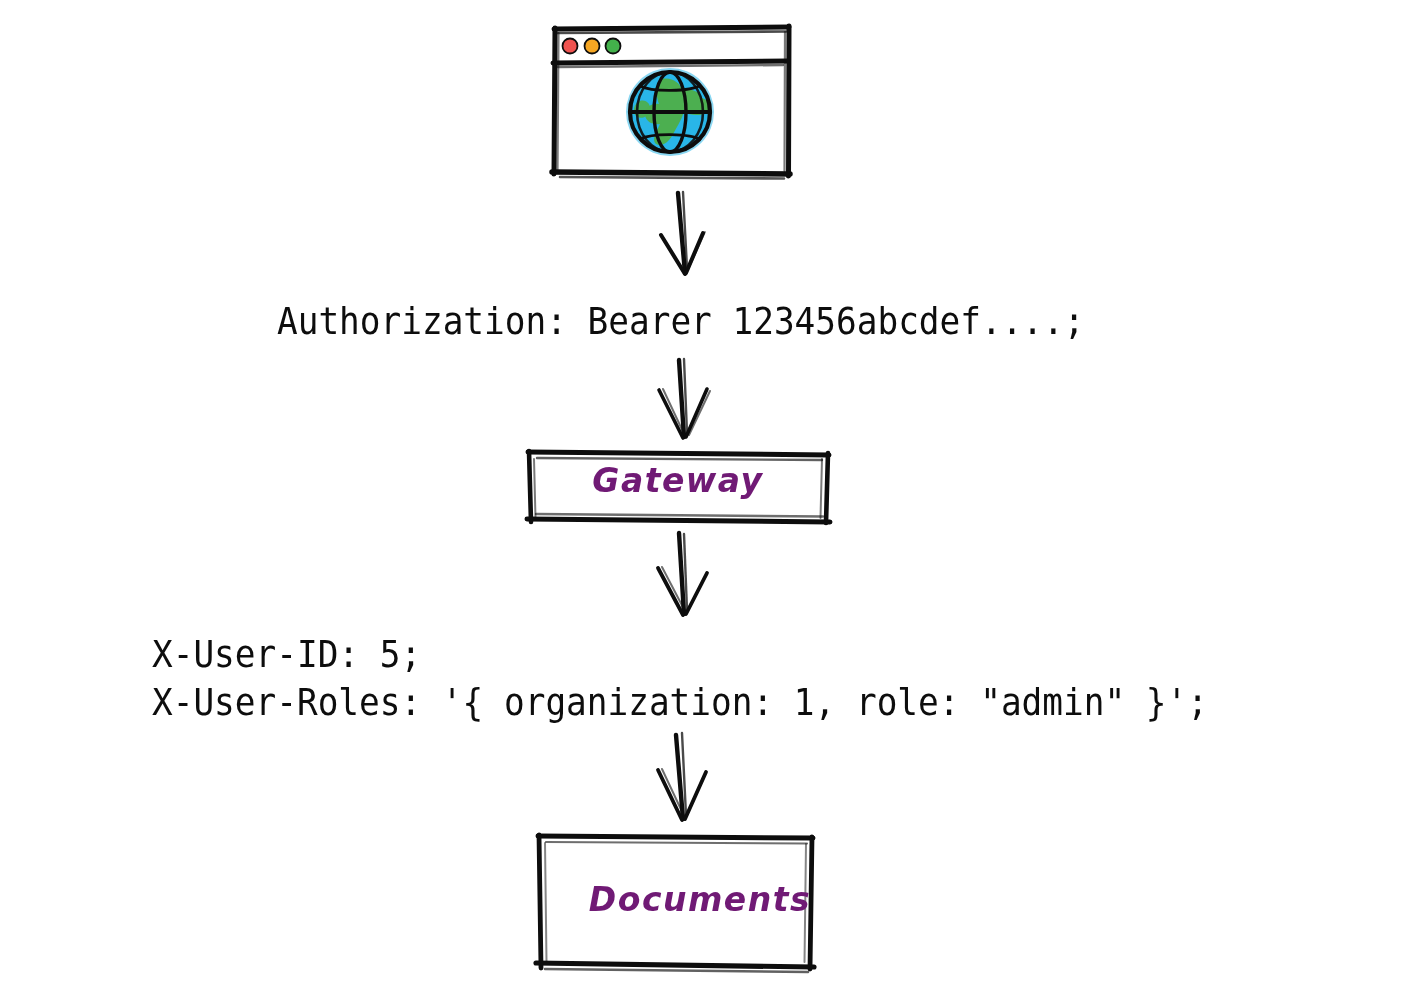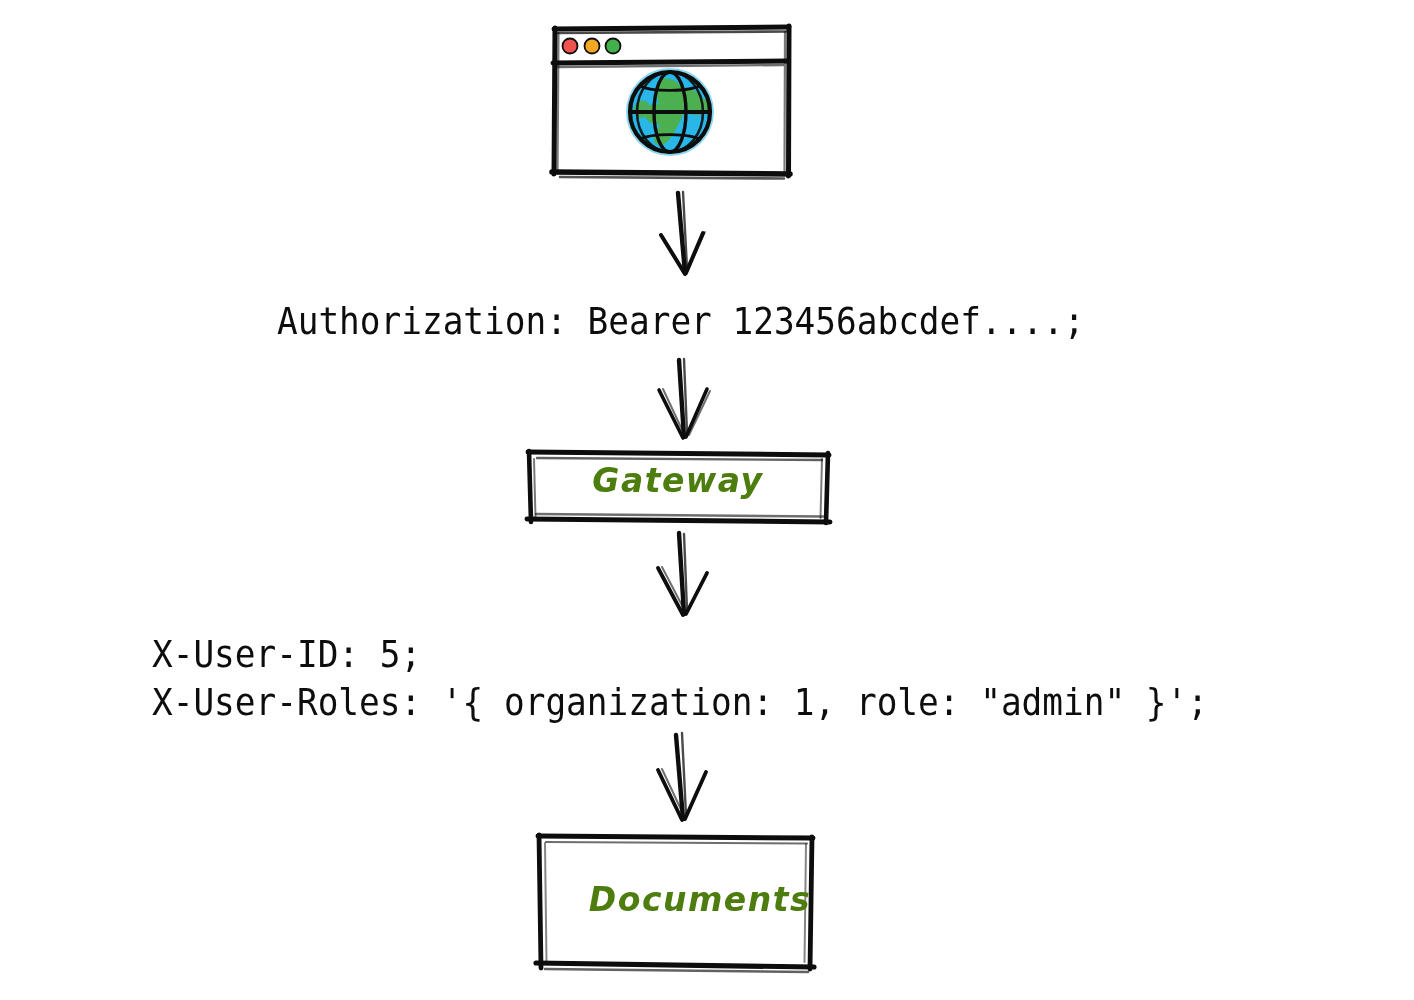--- a/index.html
+++ b/index.html
@@ -46,21 +46,21 @@
     left: 152px;
     top: 630px;
     font-size: 38px;
     line-height: 48px;
     transform: scaleX(0.905);
     transform-origin: left top;
   }
   .hand-label {
     position: absolute;
     white-space: pre;
-    color: #4d7c0f;
+    color: #701a75;
     font-family: "DejaVu Sans", "Liberation Sans", sans-serif;
     font-style: italic;
     font-weight: 600;
     text-align: center;
   }
   #gateway-label {
     left: 528px;
     top: 461px;
     width: 300px;
     font-size: 33px;

